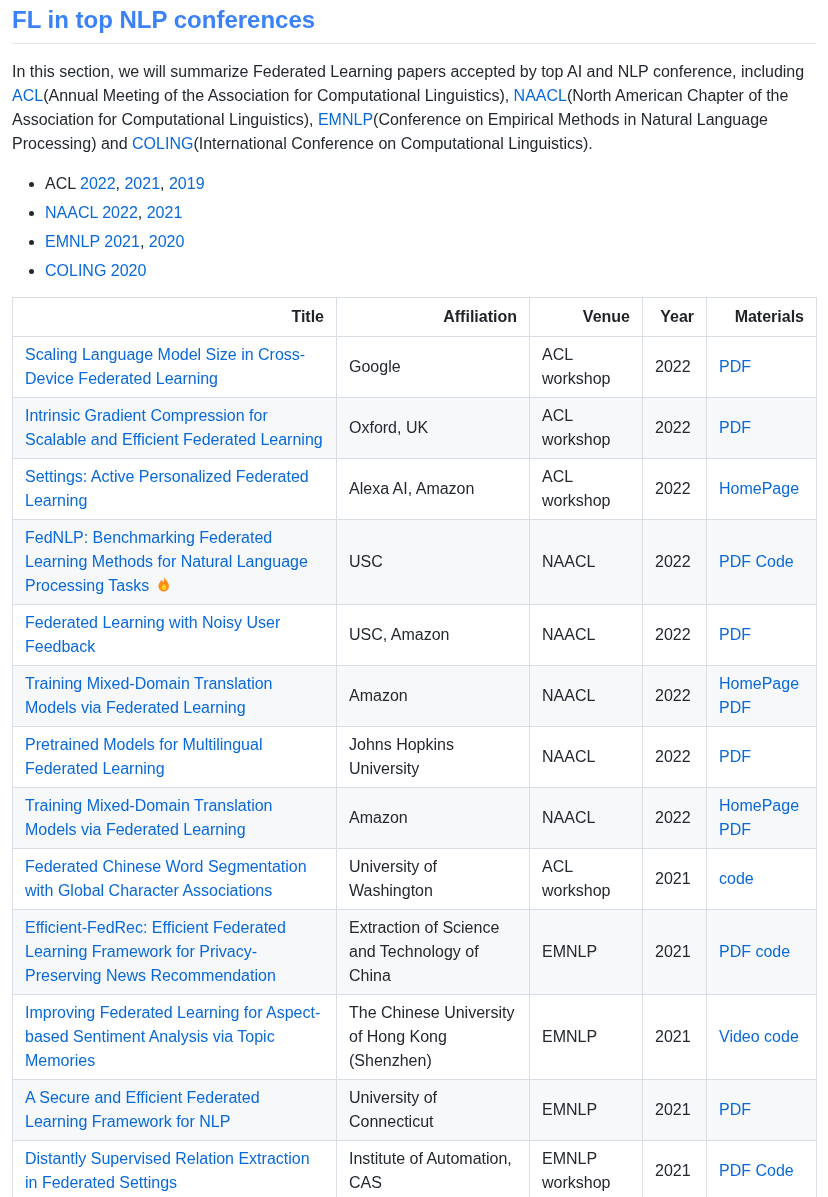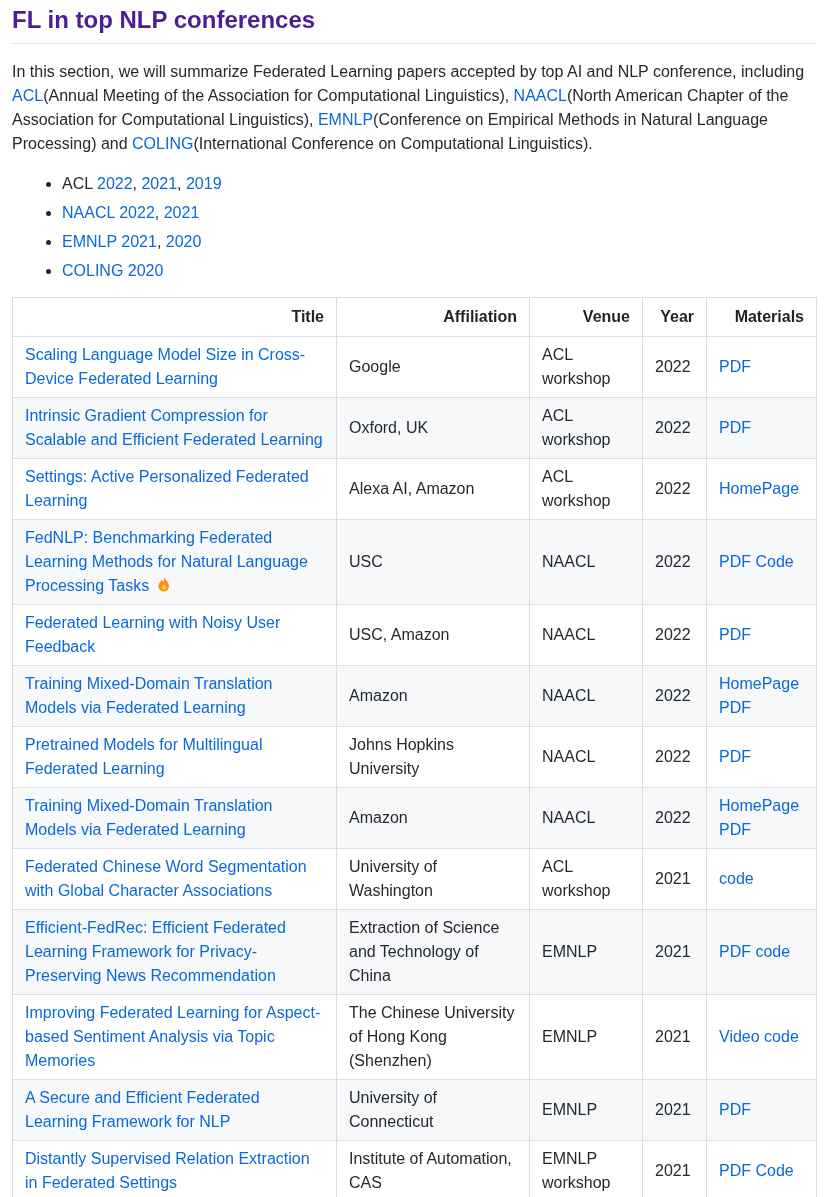--- a/index.html
+++ b/index.html
@@ -9,26 +9,26 @@
     background: #ffffff;
     color: #24292f;
     font-family: "Liberation Sans", "DejaVu Sans", sans-serif;
     font-size: 16px;
   }
   .page { padding: 6px 12px 0 12px; }
   .page-title {
     font-size: 24px; font-weight: 700; line-height: 28px;
     margin: 0 0 16px 0; padding: 0 0 9px 0;
     border-bottom: 1px solid #e1e4e8;
-    color: #4c1d95;
+    color: #3b82f6;
   }
   .intro { margin: 0 0 16px 0; line-height: 24px; }
   a { color: #0969da; text-decoration: none; cursor: pointer; }
   ul.conf-list { margin: 0 0 14px 0; padding: 0 0 0 33px; line-height: 24px; }
-  ul.conf-list li { margin: 5px 17px; }
+  ul.conf-list li { margin: 5px 0; }
   table.papers {
     border-collapse: collapse; table-layout: fixed;
     width: 804px; margin-top: 10px;
     line-height: 24px;
   }
   th, td { border: 1px solid #d8dee4; padding: 6px 12px; vertical-align: middle; word-wrap: break-word; }
   thead th { font-weight: 700; text-align: right; padding: 7px 12px; color: #1f2328; }
   tbody tr:nth-child(even) { background: #f6f8fa; }
   td.c-year { text-align: left; }
   .fire { display: inline-block; vertical-align: -2px; margin-left: 2px; }

